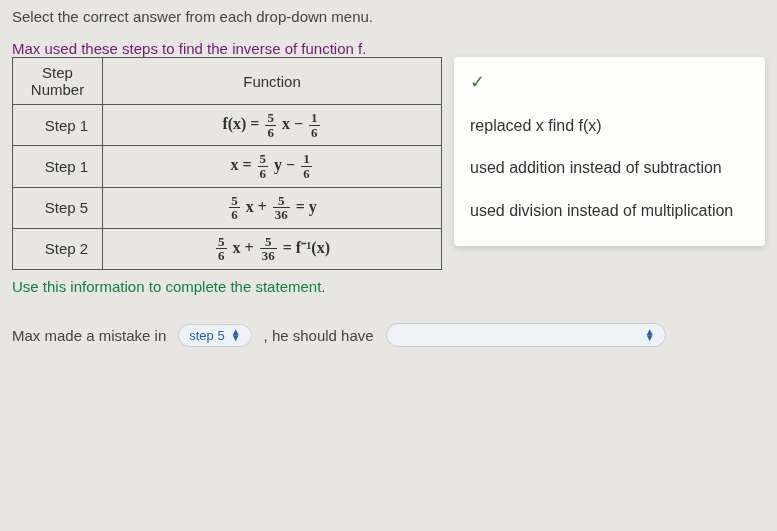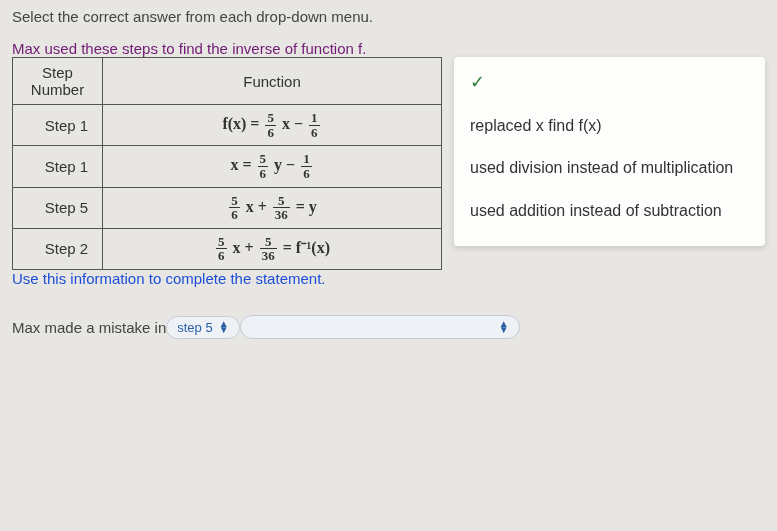--- a/index.html
+++ b/index.html
@@ -55,22 +55,22 @@
       vertical-align: middle;
       text-align: center;
       font-size: 13px;
       line-height: 1.05;
       margin: 0 2px;
     }
     .frac .num { display: block; border-bottom: 1px solid #333; padding: 0 2px; }
     .frac .den { display: block; padding: 0 2px; }
     .use-info {
       font-size: 15px;
-      margin-top: 0;
-      color: #1d4ed8;
+      margin-top: 8px;
+      color: #15803d;
     }
     .dropdown-panel {
       flex: 1;
       background: #fdfdfb;
       border-radius: 4px;
       box-shadow: 0 2px 6px rgba(0,0,0,0.15);
       padding: 14px 16px;
       font-size: 16px;
       color: #333;
       height: fit-content;
@@ -83,21 +83,21 @@
     .option {
       padding: 10px 0;
       line-height: 1.4;
     }
     .bottom-line {
       margin-top: 28px;
       font-size: 15px;
       color: #444;
       display: flex;
       align-items: center;
-      gap: 0;
+      gap: 12px;
       flex-wrap: wrap;
     }
     .pill-select {
       display: inline-flex;
       align-items: center;
       background: #eef1f6;
       border: 1px solid #c7ccd6;
       border-radius: 14px;
       padding: 3px 10px;
       font-size: 13px;
@@ -181,33 +181,34 @@
         </td>
       </tr>
     </tbody>
       </table>
     <div class="use-info">Use this information to complete the statement.</div>
   </div>
 
   <div class="dropdown-panel">
     <div class="check-row">✓</div>
     <div class="option">replaced x find f(x)</div>
+    <div class="option">used addition instead of subtraction</div>
     <div class="option">used division instead of multiplication</div>
-    <div class="option">used addition instead of subtraction</div>
   </div>
 </div>
 
 <div class="bottom-line">
   <span>Max made a mistake in</span>
   <span class="pill-select">
     <span>step 5</span>
     <span class="arrows">
         <span>▲</span>
         <span>▼</span>
       </span>
   </span>
+  <span>, he should have</span>
   <span class="long-select">
     <span class="arrows">
         <span>▲</span>
         <span>▼</span>
       </span>
   </span>
 </div>
 
 </body></html>

